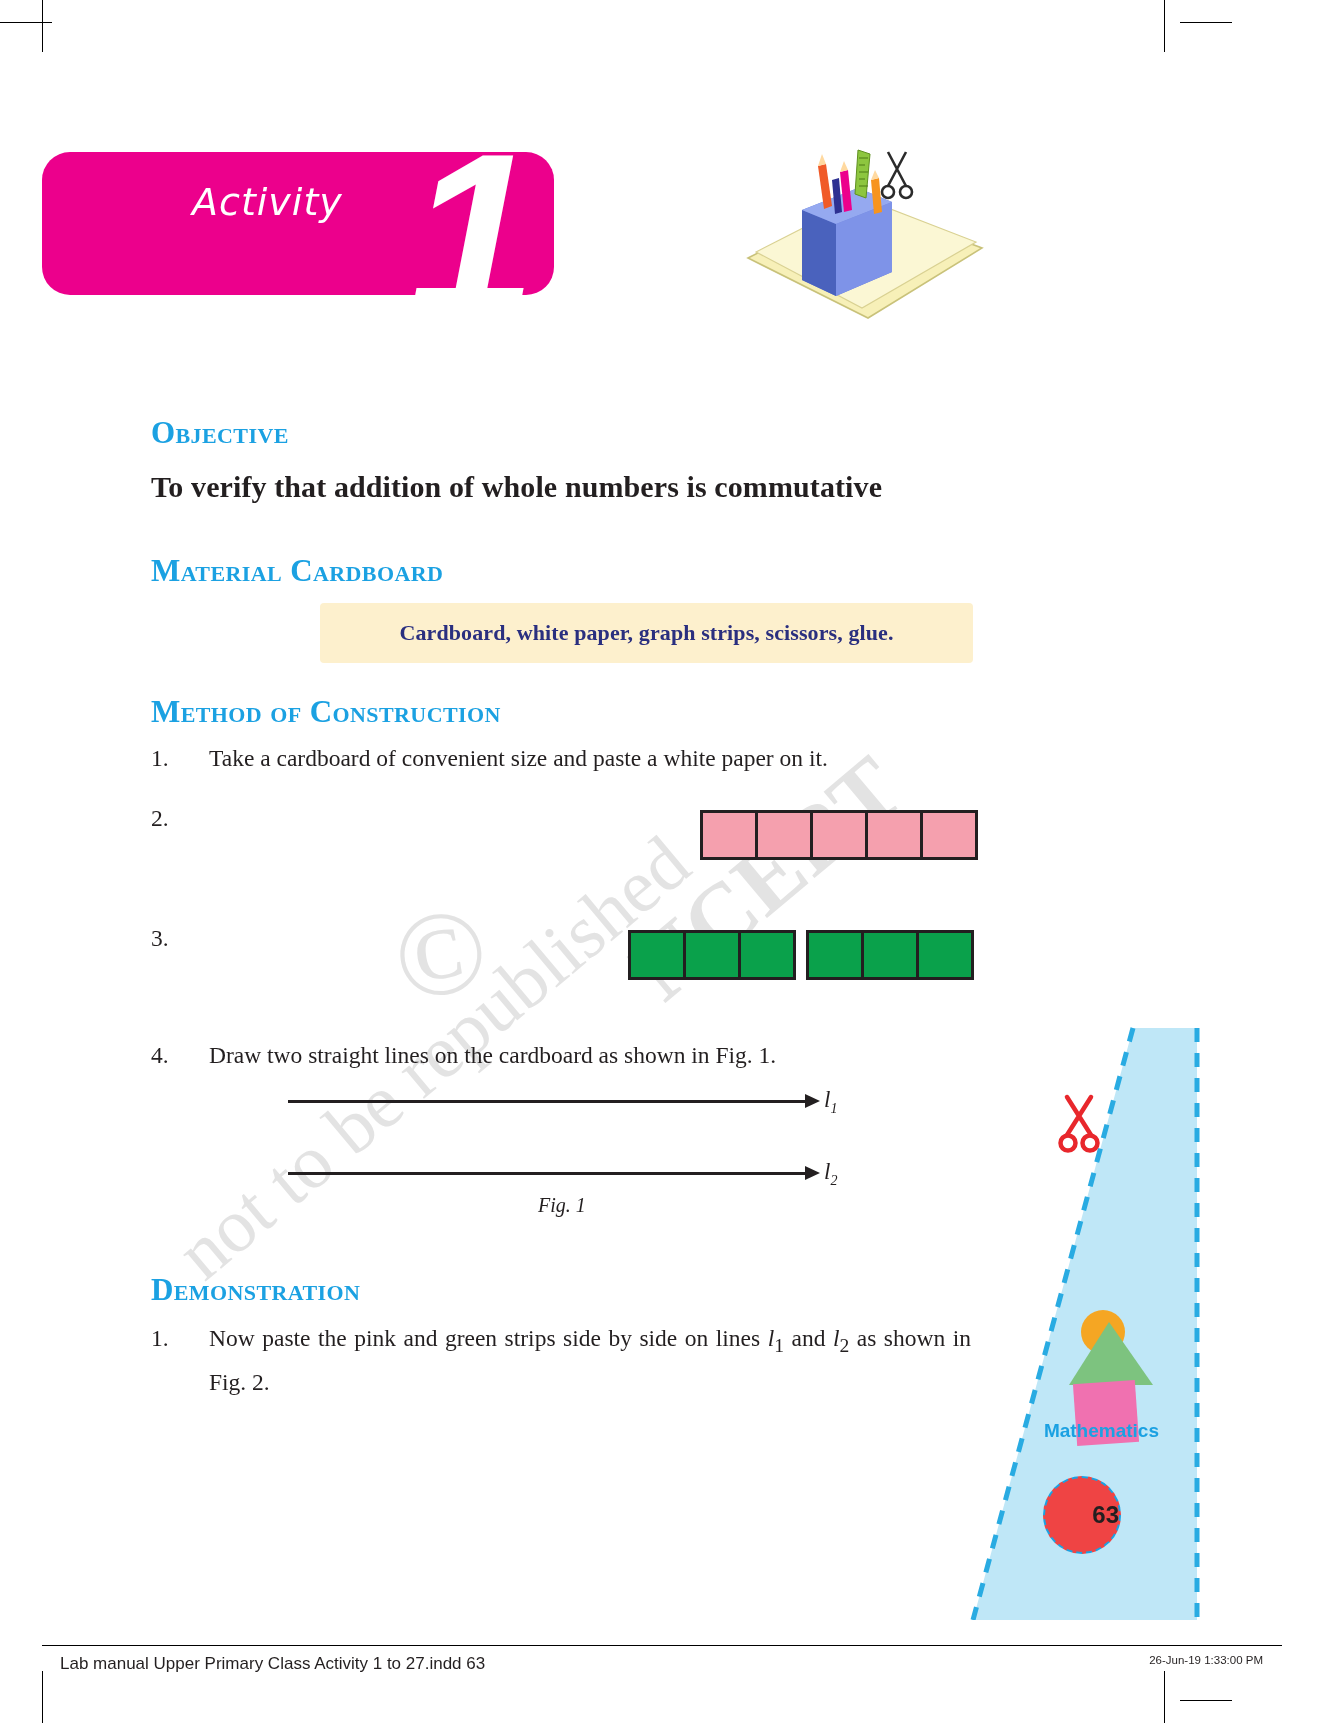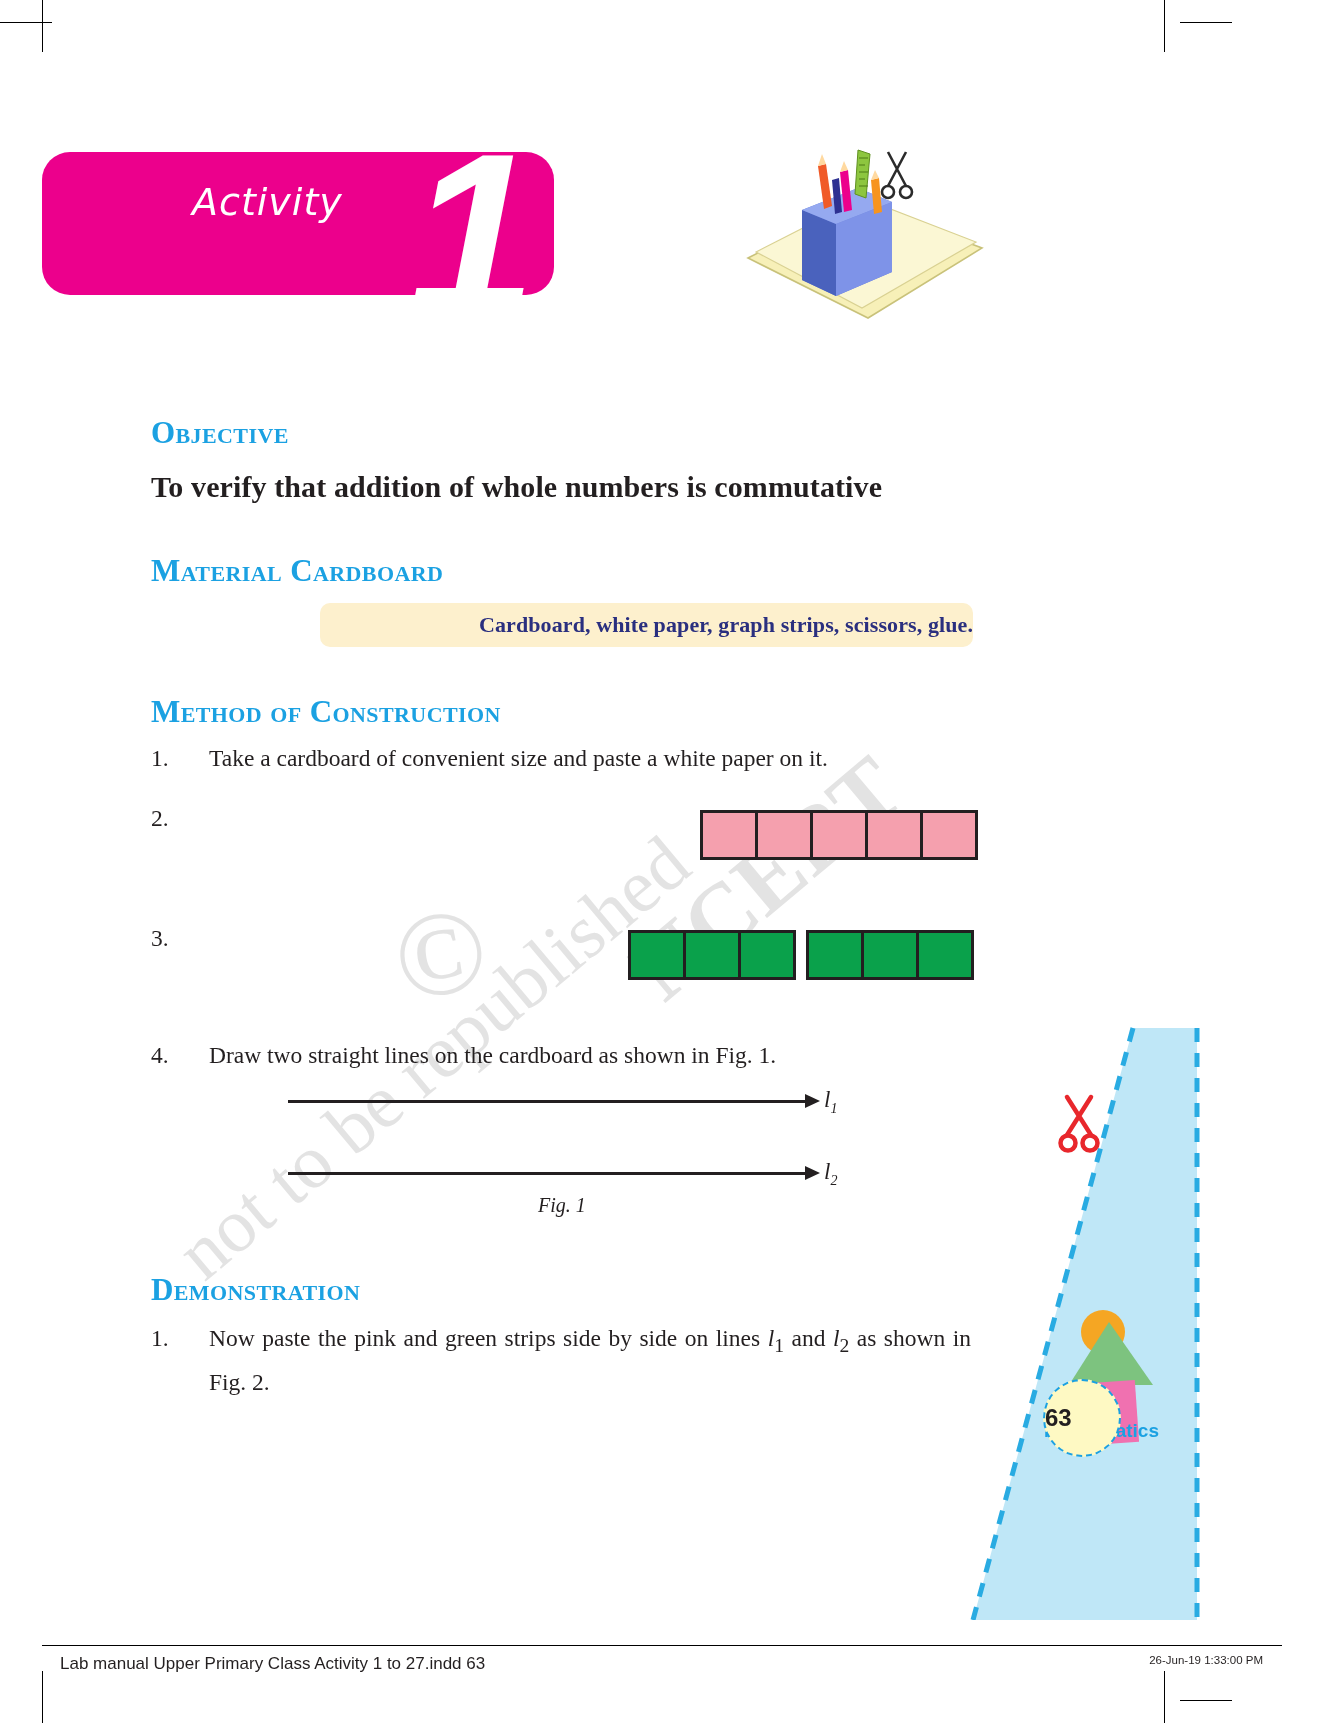--- a/index.html
+++ b/index.html
@@ -55,24 +55,24 @@
   
   .objective-text {
     position: absolute; left: 151px; top: 470px;
     font-family: "Liberation Serif", serif;
     font-weight: 700; font-size: 30px; letter-spacing: .1px;
     color: #231f20;
   }
 
   .mat-box {
     position: absolute; left: 320px; top: 603px;
-    width: 653px; height: 44px;
+    width: 653px; height: 60px;
     background: #fdf0cd;
-    border-radius: 10px;
-    display: flex; align-items: center; justify-content: flex-end;
+    border-radius: 4px;
+    display: flex; align-items: center; justify-content: center;
   }
   .mat-text {
     font-family: "Liberation Serif", serif;
     font-weight: 700; font-size: 22px; color: #2a2f7f;
     letter-spacing: .1px;
   }
 
   
   .item { position: absolute; font-size: 23.5px; line-height: 37px; }
   .item .num { position: absolute; left: 0; top: 0; width: 42px; }
@@ -118,24 +118,24 @@
   .wm2 { font-size: 76px; left: 20px; top: 760px; transform: rotate(-40deg); }
   .wm-c { position: absolute; left: 255px; top: 415px; font-size: 120px; color: #e3e3e3;
           transform: rotate(-10deg); }
 
   .content { position: relative; z-index: 2; }
 
   
   .flag { position: absolute; left: 965px; top: 1020px; width: 360px; height: 600px; z-index: 1; }
 
   .page-circle {
-    position: absolute; left: 1043px; top: 1379px;
+    position: absolute; left: 1043px; top: 1476px;
     width: 78px; height: 78px; border-radius: 50%;
-    background: #fef9c3; border: 2px dashed #1ba1e2;
-    display: flex; align-items: center; justify-content: flex-start;
+    background: #ef4444; border: 2px dashed #1ba1e2;
+    display: flex; align-items: center; justify-content: flex-end;
     z-index: 4;
   }
   .page-num {
     font-family: "Liberation Sans", sans-serif;
     font-weight: 700; font-size: 24px; color: #231f20;
   }
 
   .subject {
     position: absolute; right: 166px; top: 1420px;
     font-family: "Liberation Sans", sans-serif;

